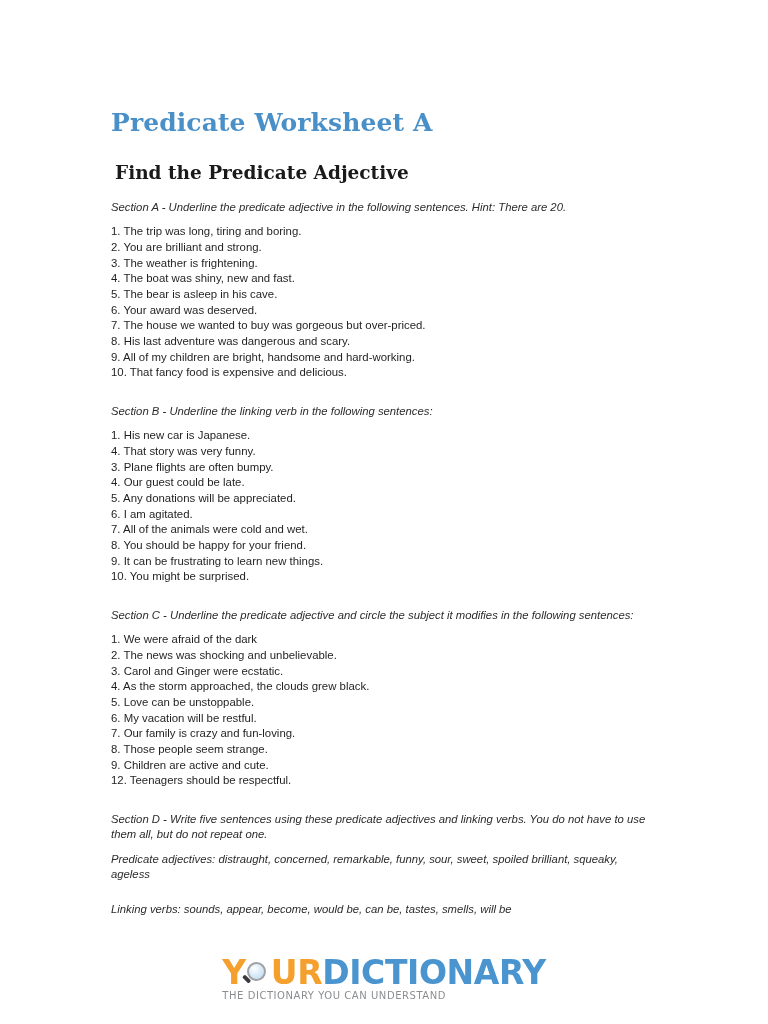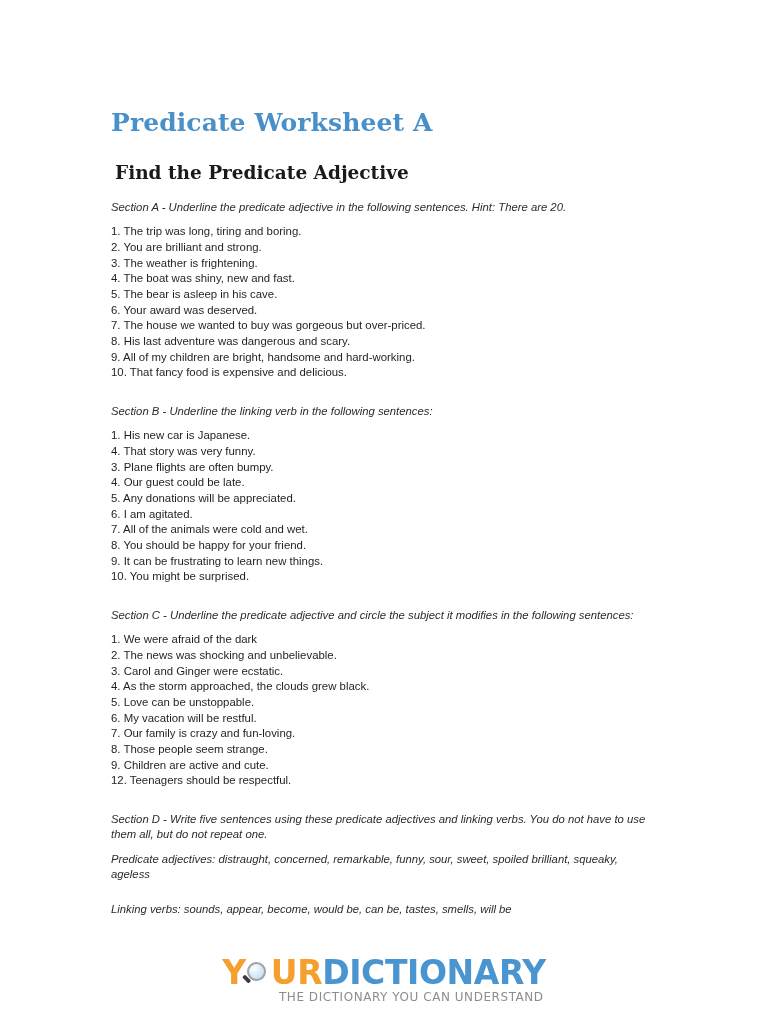--- a/index.html
+++ b/index.html
@@ -133,24 +133,24 @@
     top: 16px;
     width: 9px;
     height: 4.4px;
     background: #3b3b3f;
     border-radius: 1.5px;
     transform: rotate(45deg);
     transform-origin: center;
   }
   .logo-tag {
     font-family: "DejaVu Sans", sans-serif;
-    font-size: 12px;
+    font-size: 10px;
     letter-spacing: 0.55px;
     color: #8b8d90;
-    text-align: right;
+    text-align: left;
     margin-top: 1px;
     padding-right: 2px;
     white-space: nowrap;
   }
 </style>
 </head>
 <body>
 
 <div class="page">
 

